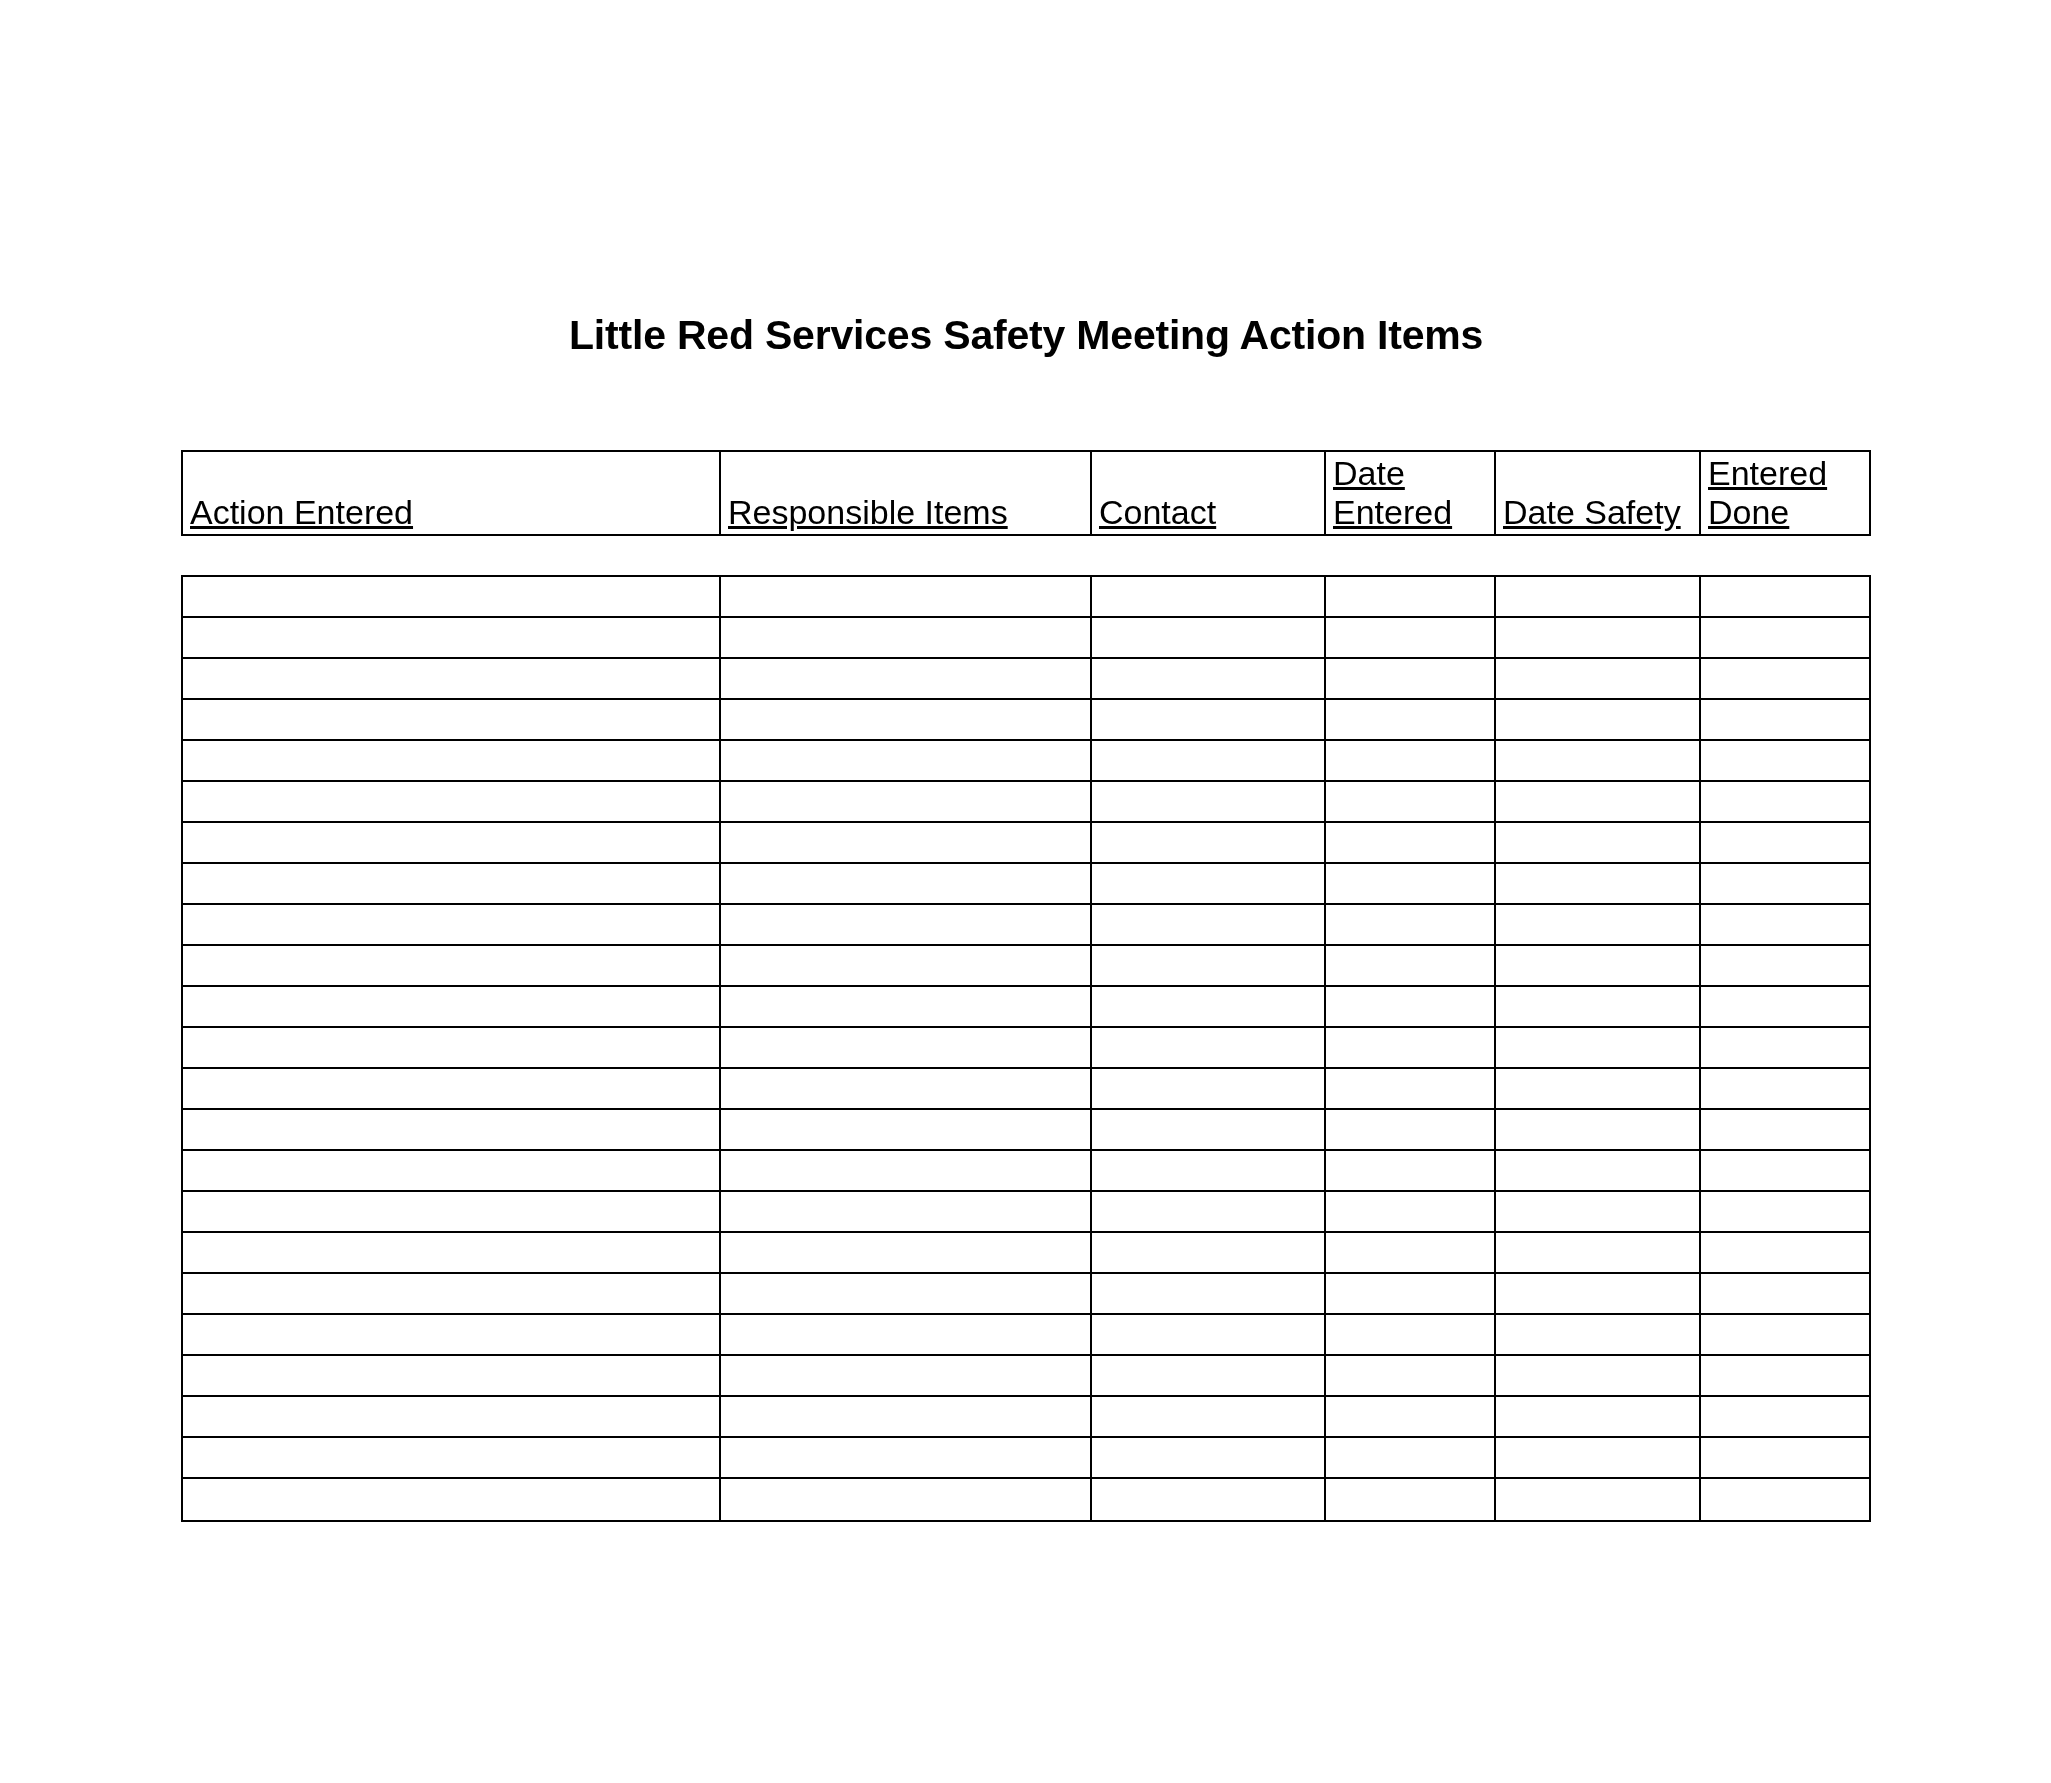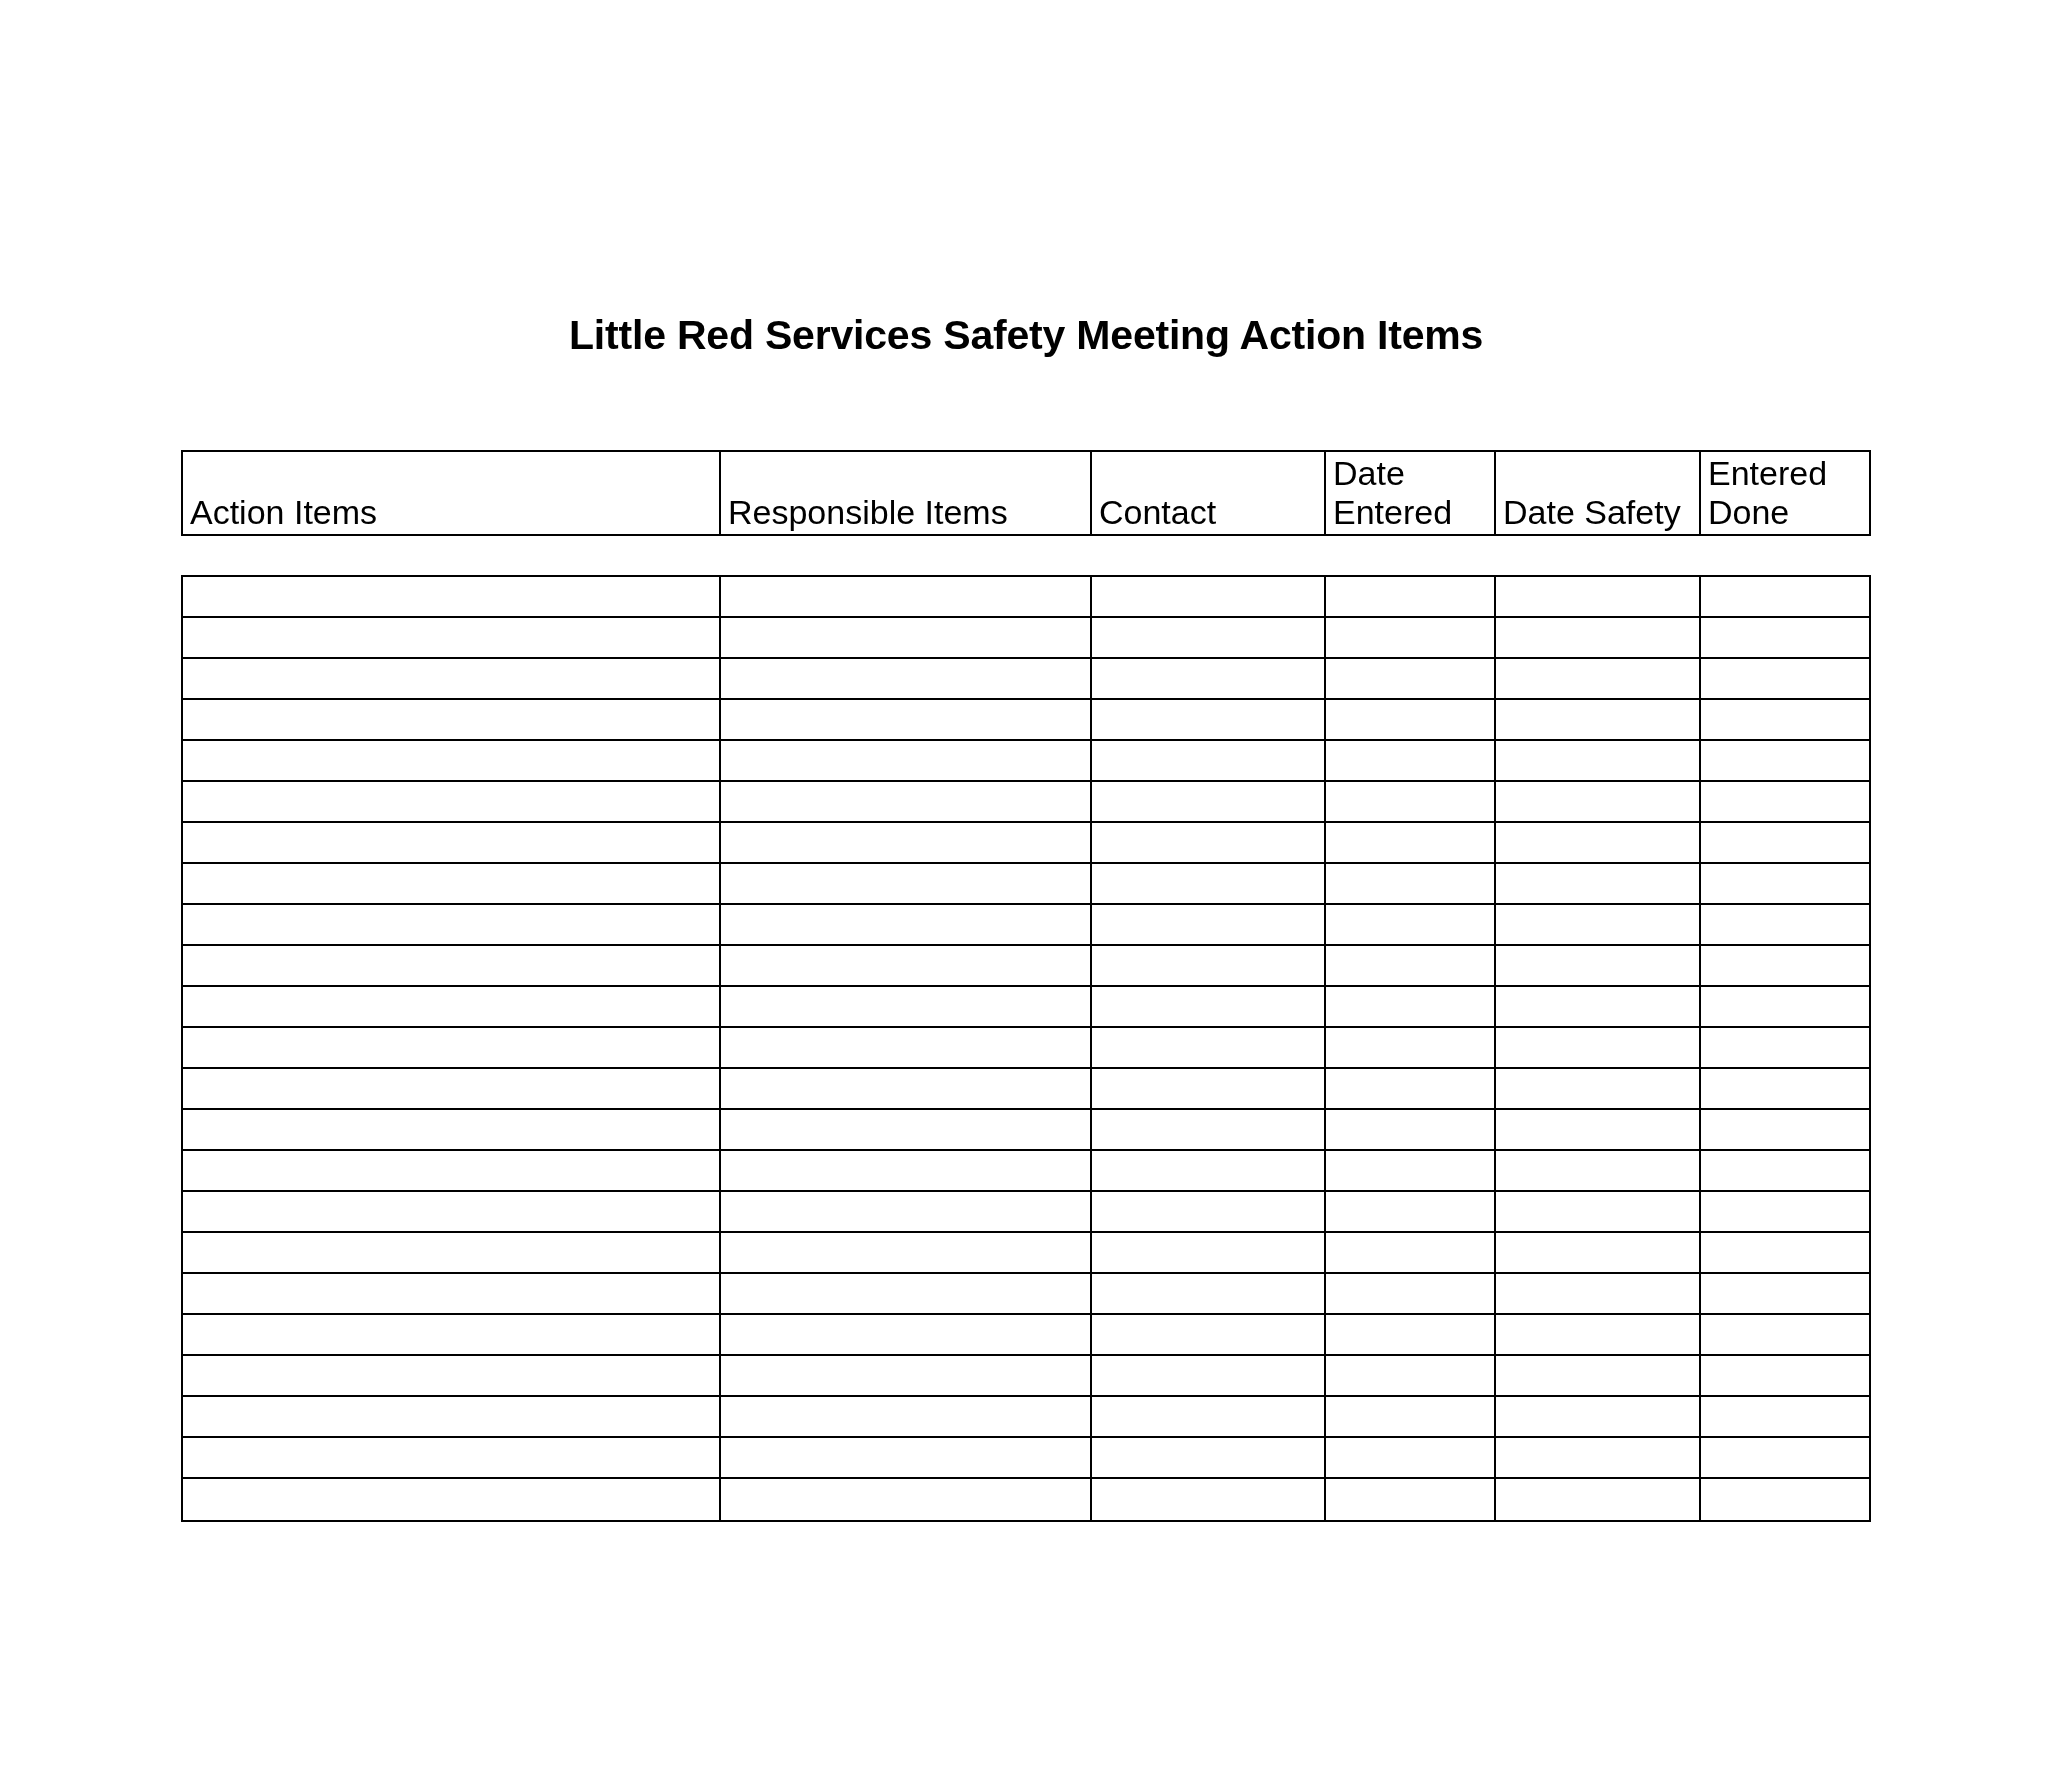--- a/index.html
+++ b/index.html
@@ -62,20 +62,21 @@
     top: 450px;
     width: 1688px;
     height: 86px;
   }
   .header-table th {
     font-size: 34px;
     line-height: 39px;
     padding: 0 0 1.8px 7px;
     vertical-align: bottom;
     white-space: pre-line;
+    text-decoration: underline;
   }
 
   
   .body-table {
     left: 181px;
     top: 575px;
     width: 1688px;
   }
   .body-table td {
     height: 39px;
@@ -105,21 +106,21 @@
     <colgroup>
       <col class="col-action-needed">
       <col class="col-responsible-party">
       <col class="col-contact">
       <col class="col-date-entered">
       <col class="col-date-closed">
       <col class="col-action-done">
     </colgroup>
     <thead>
       <tr>
-        <th>Action Items</th>
+        <th>Action Entered</th>
         <th>Responsible Items</th>
         <th>Contact</th>
         <th>Date
 Entered</th>
         <th>Date Safety</th>
         <th>Entered
 Done</th>
       </tr>
     </thead>
   </table>

